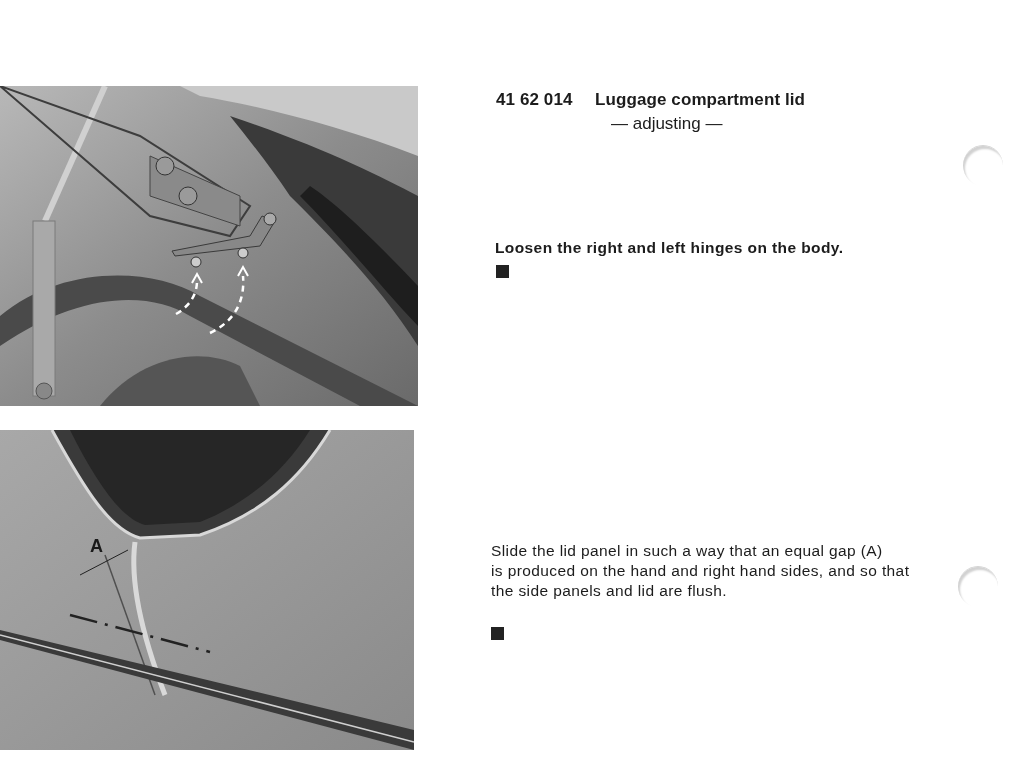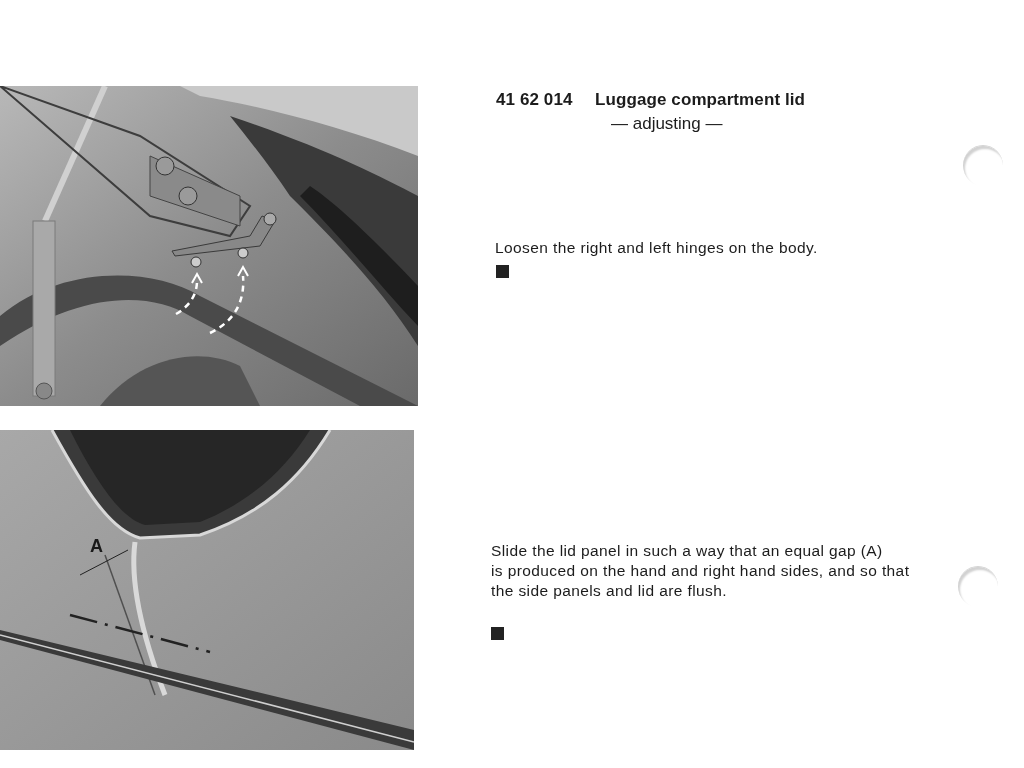--- a/index.html
+++ b/index.html
@@ -24,21 +24,21 @@
     }
     .title-row .code { display: inline-block; width: 99px; }
     .subtitle {
       position: absolute; left: 595px; top: 114px;
       font-size: 17px; white-space: nowrap; margin-left: 16px;
     }
     .step-text {
       position: absolute; left: 495px; font-size: 15.5px; line-height: 20px;
       letter-spacing: 0.4px; white-space: nowrap;
     }
-    #step1 { top: 238px; }
+    #step1 { top: 238px; font-weight: bold; }
     #step2 { top: 541px; left: 491px; }
     #step2 .line { display: block; }
     #step2 .gap { display: block; height: 3px; }
     .end-mark {
       position: absolute; width: 13px; height: 13px; background: #222;
     }
     #mark1 { left: 496px; top: 265px; }
     #mark2 { left: 491px; top: 627px; }
 
     .punch-hole {

